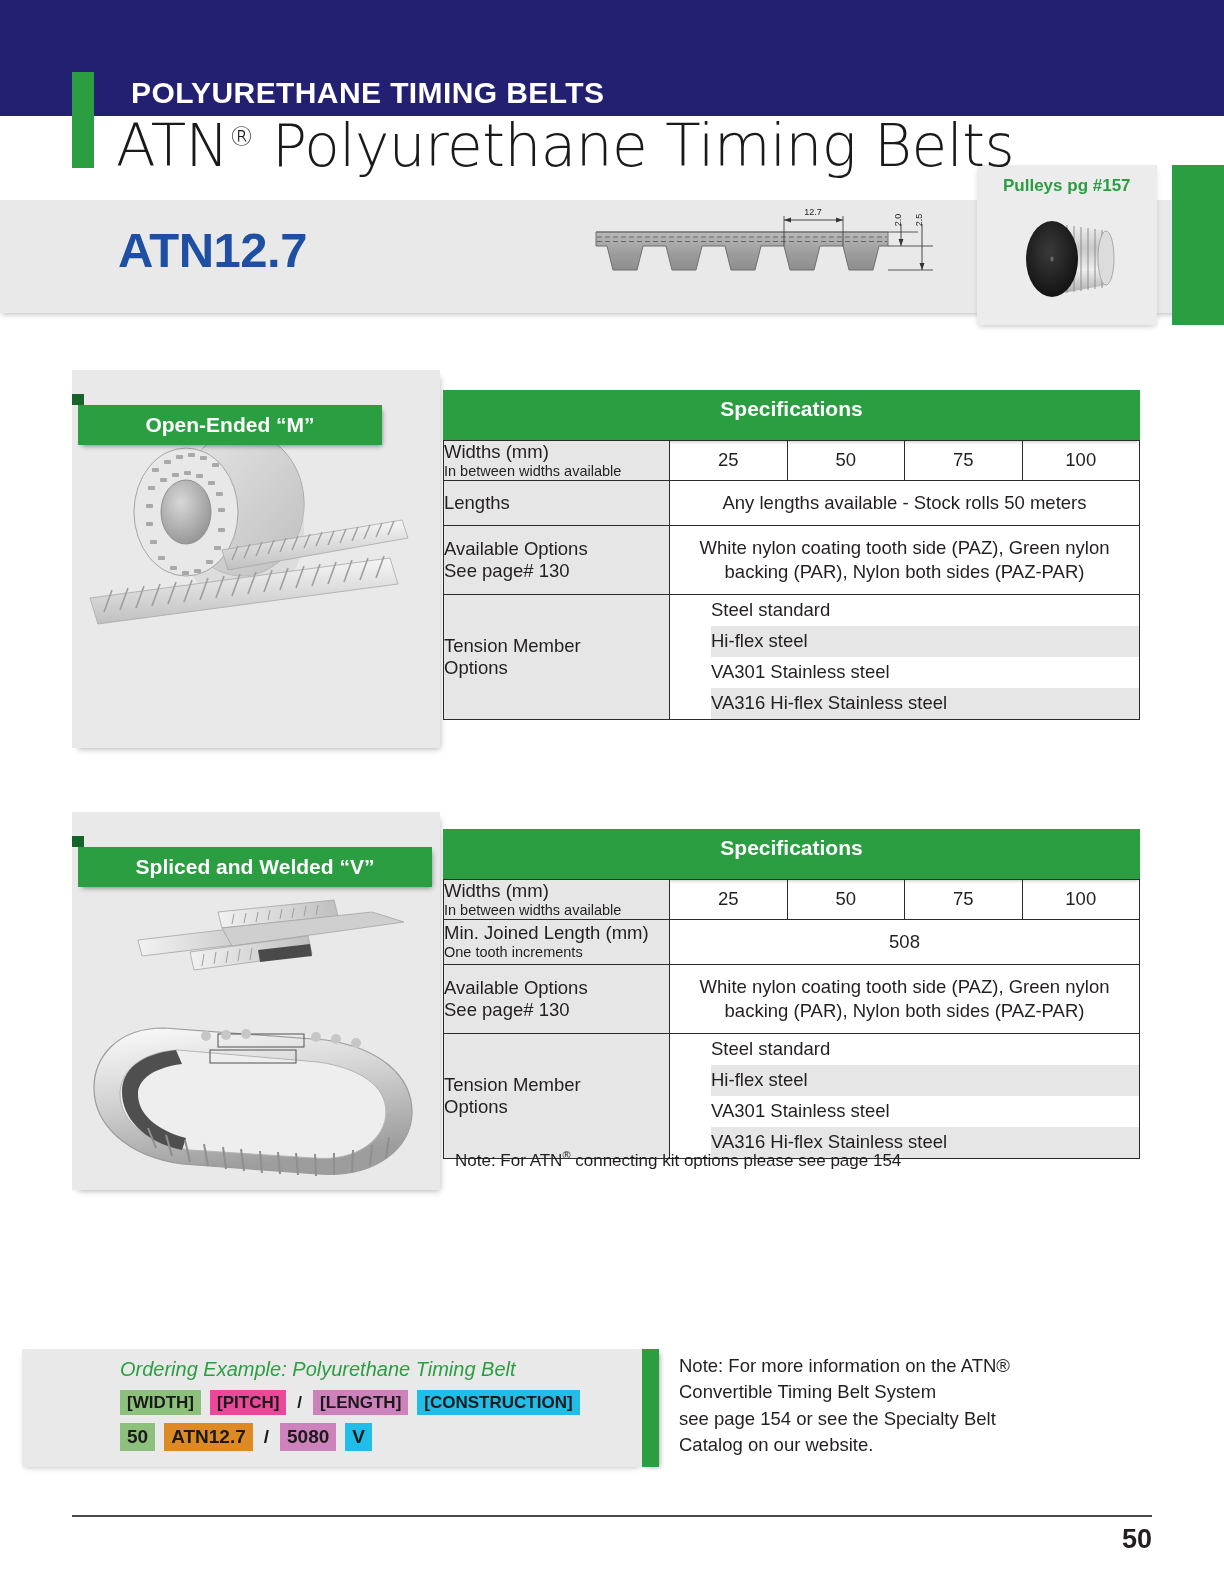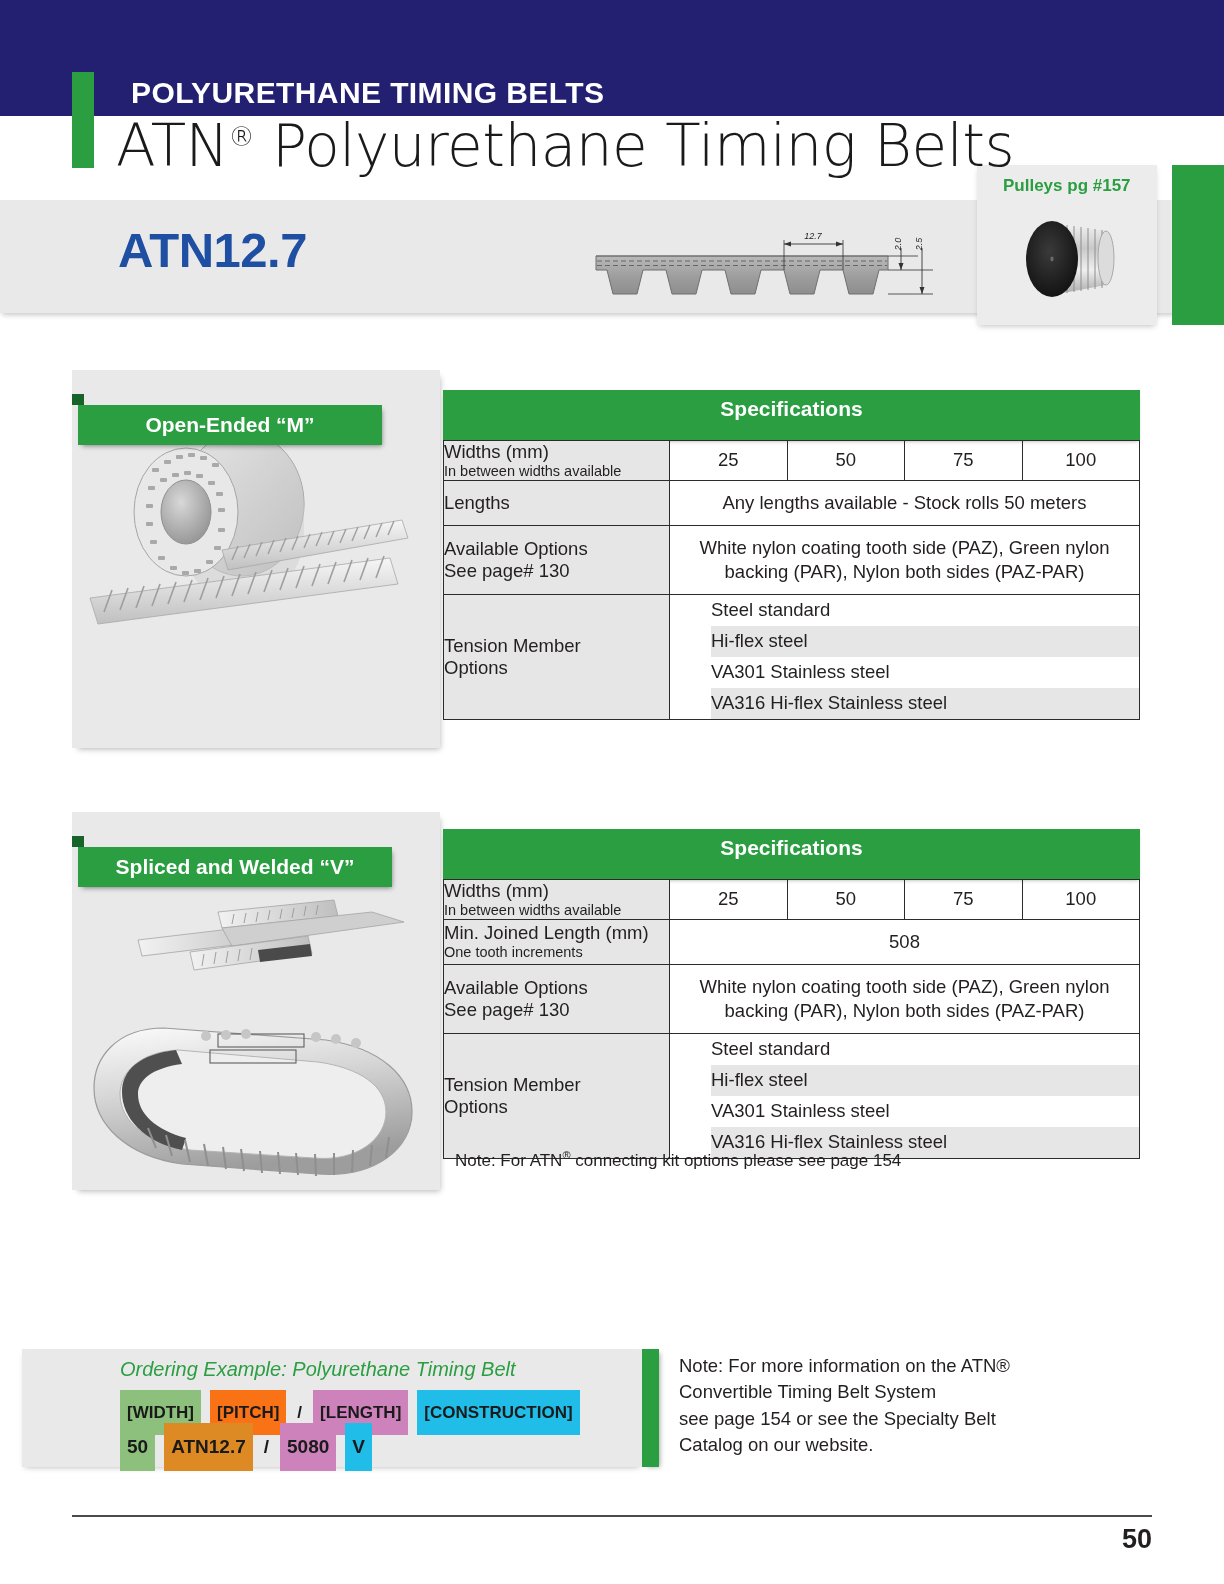--- a/index.html
+++ b/index.html
@@ -32,21 +32,21 @@
     background:#e9e9e9;
     box-shadow:0 4px 5px -2px rgba(0,0,0,.22);
   }
   .prod-title{
     position:absolute;left:118px;top:222px;
     font-size:49px;font-weight:bold;color:#1f4fa3;letter-spacing:-.5px;
     font-family:"Liberation Sans",sans-serif;
   }
 
   
-  .profile-wrap{position:absolute;left:588px;top:226px;width:360px;height:90px;font-style:italic;}
+  .profile-wrap{position:absolute;left:588px;top:202px;width:360px;height:90px;}
 
   
   .pulley-card{
     position:absolute;left:977px;top:165px;width:180px;height:160px;
     background:#ececec;
     box-shadow:0 3px 6px -2px rgba(0,0,0,.25);
   }
   .pulley-green{position:absolute;left:1172px;top:165px;width:52px;height:160px;background:#2a9e41;}
   .pulley-label{
     position:absolute;left:1003px;top:176px;
@@ -112,21 +112,21 @@
   }
   .order-green{position:absolute;left:642px;top:1349px;width:17px;height:118px;background:#2a9e41;
     box-shadow:3px 2px 5px -2px rgba(0,0,0,.35);}
   .order-title{
     position:absolute;left:120px;top:1358px;
     font-size:20px;font-style:italic;color:#2a9e41;font-weight:normal;
   }
   .tagrow{position:absolute;display:flex;align-items:center;gap:9px;}
   .tag{
     display:inline-block;font-weight:bold;color:#1a1a1a;
-    padding:12px 7px;font-size:17px;line-height:1.25;white-space:nowrap;
+    padding:2px 7px;font-size:17px;line-height:1.25;white-space:nowrap;
   }
   .slash{font-weight:bold;font-size:17px;color:#1a1a1a;padding:0 2px;}
 
   .side-note{
     position:absolute;left:679px;top:1353px;width:400px;
     font-size:18.5px;line-height:1.42;color:#231f20;
   }
 
   
   .footer-rule{position:absolute;left:72px;top:1515px;width:1080px;height:1.5px;background:#4a4a4a;}
@@ -443,21 +443,21 @@
           <circle cx="140" cy="47" r="5"></circle>
           <circle cx="160" cy="46" r="5"></circle>
         <circle cx="230" cy="49" r="5"></circle>
           <circle cx="250" cy="51" r="5"></circle>
           <circle cx="270" cy="55" r="5"></circle>
       </g>
     </g>
   </svg>
 </div>
 <div class="ribbon-notch" style="left:72px;top:836px;"></div>
-<div class="ribbon" style="left:78px;top:847px;width:314px;">Spliced and Welded “V”</div>
+<div class="ribbon" style="left:78px;top:847px;width:354px;">Spliced and Welded “V”</div>
 
 <div class="spec" style="left:443px;top:829px;width:697px;">
   <div class="spec-head">Specifications</div>
   <table class="tbl">
     <tbody>
         <tr>
       <td class="lbl">
         <span>Widths (mm)</span>
         <span class="sub">In between widths available</span>
       </td>
@@ -499,21 +499,21 @@
 </div>
 
 <div class="note-line" style="left:455px;top:1149px;"><span>Note: For ATN</span><sup>®</sup><span> connecting kit options please see page 154</span></div>
 
 <div class="order-panel"></div>
 <div class="order-green"></div>
 <div class="order-title">Ordering Example: Polyurethane Timing Belt</div>
 
 <div class="tagrow" style="left:120px;top:1390px;">
   <span class="tag" style="background:#8dc07c;">[WIDTH]</span>
-  <span class="tag" style="background:#f97316;">[PITCH]</span>
+  <span class="tag" style="background:#ec4899;">[PITCH]</span>
   <span class="slash">/</span>
   <span class="tag" style="background:#ce82bc;">[LENGTH]</span>
   <span class="tag" style="background:#1fbde8;">[CONSTRUCTION]</span>
 </div>
 
 <div class="tagrow" style="left:120px;top:1423px;">
   <span class="tag" style="background:#8dc07c;font-size:19px;">50</span>
   <span class="tag" style="background:#dd8a24;font-size:19px;">ATN12.7</span>
   <span class="slash" style="font-size:19px;">/</span>
   <span class="tag" style="background:#ce82bc;font-size:19px;">5080</span>

